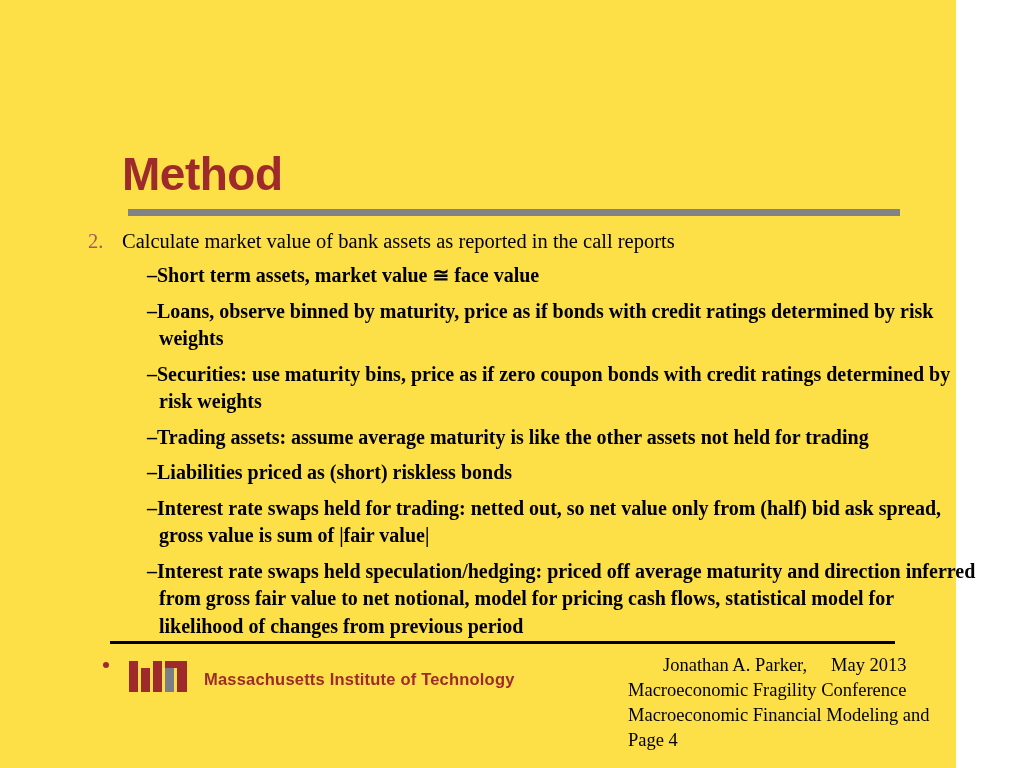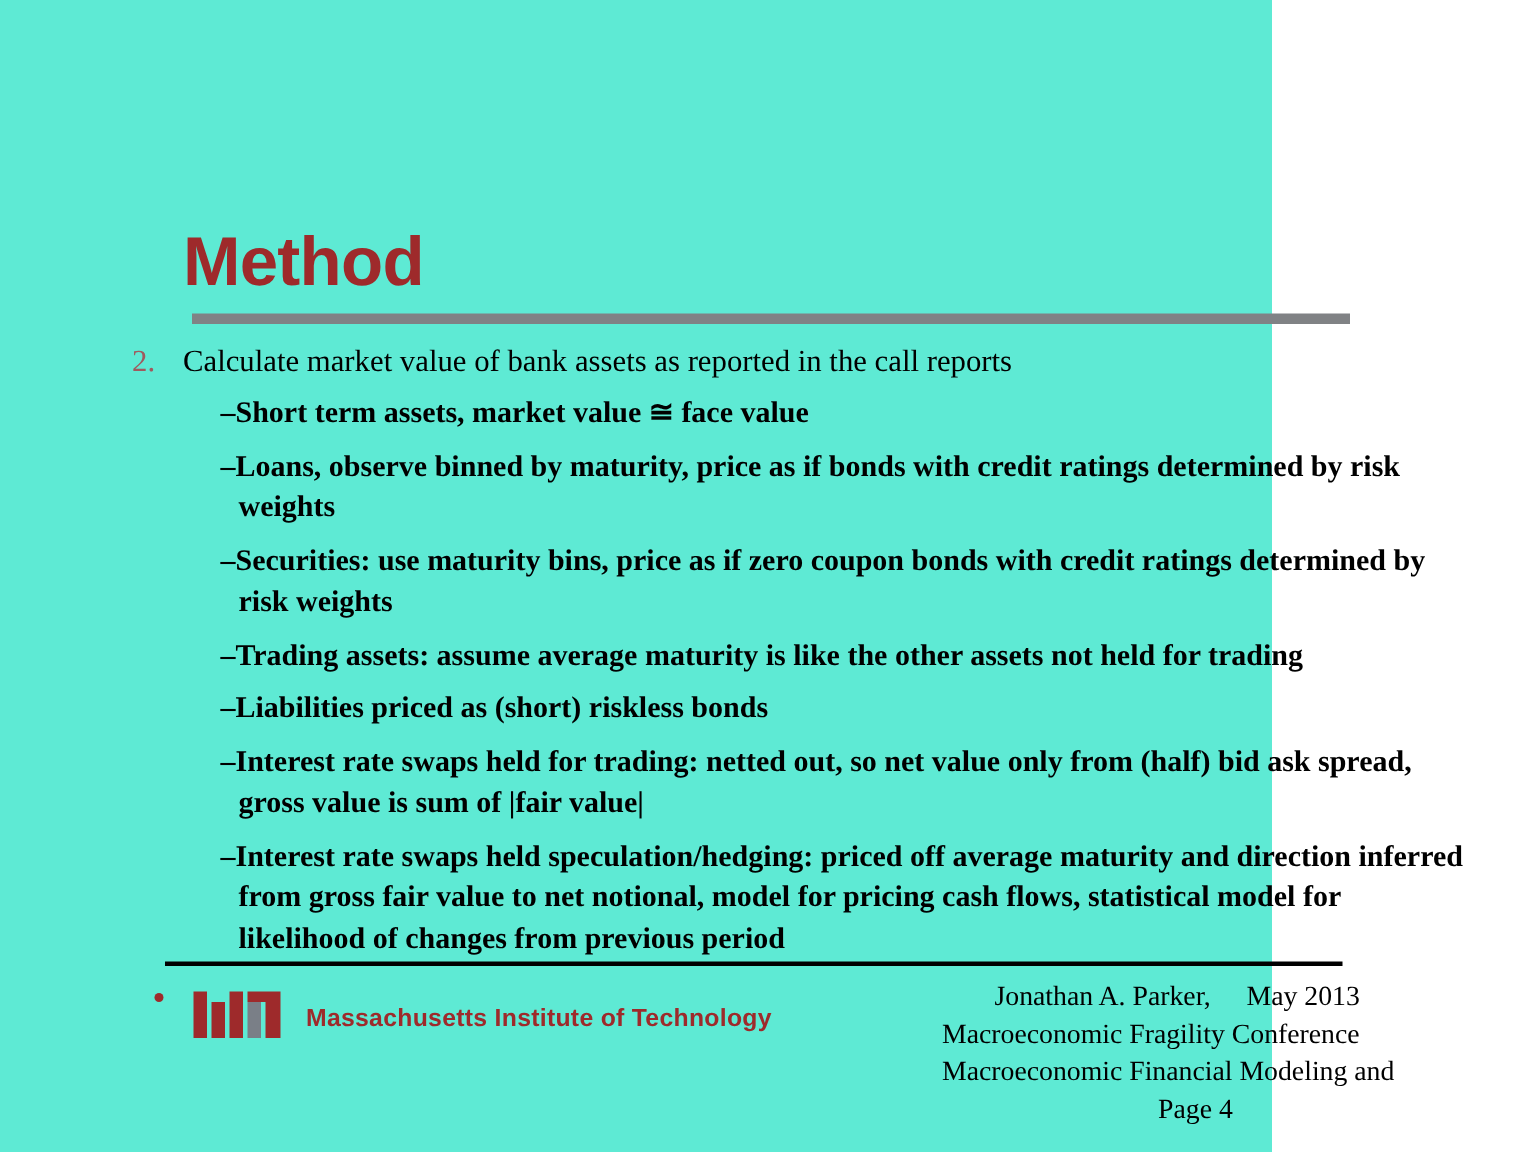--- a/index.html
+++ b/index.html
@@ -12,23 +12,23 @@
     height: 768px;
     overflow: hidden;
     font-family: "Liberation Serif", "DejaVu Serif", serif;
     color: #000000;
     position: relative;
   }
 
   .slide {
     position: absolute;
     inset: 0;
-    width: 848px;
+    width: 956px;
     height: 768px;
-    background: #5eead4;
+    background: #fde047;
   }
 
   
   .title-block {
     position: absolute;
     left: 122px;
     top: 148px;
     width: 790px;
   }
   .slide-title {
@@ -141,21 +141,21 @@
     font-size: 18.5px;
     line-height: 25px;
   }
   .attrib-row1 {
     display: flex;
   }
   .attrib-author { width: 168px; flex: 0 0 168px; margin-left: 35px; }
   .attrib-date { flex: 1 1 auto; }
   .attrib-line { white-space: nowrap; }
   .attrib-page {
-    text-align: center;
+    text-align: left;
     padding-right: 22px;
   }
 </style>
 </head>
 <body>
 
 <div class="slide">
 
   <div class="title-block">
     <h1 class="slide-title">Method</h1>

